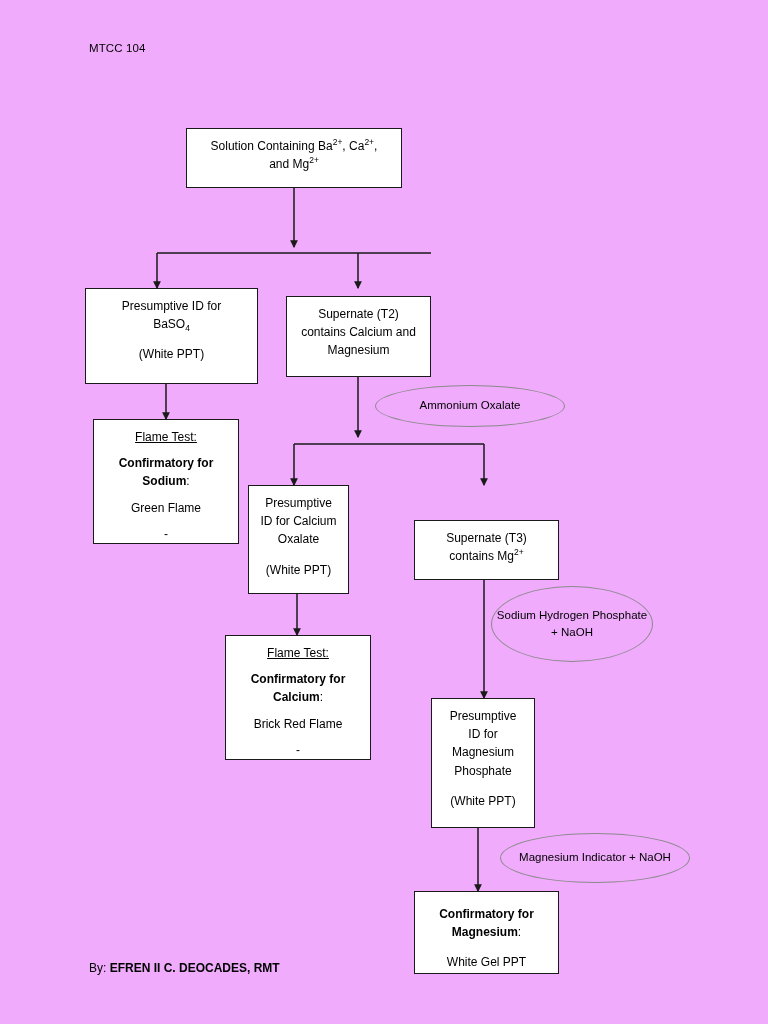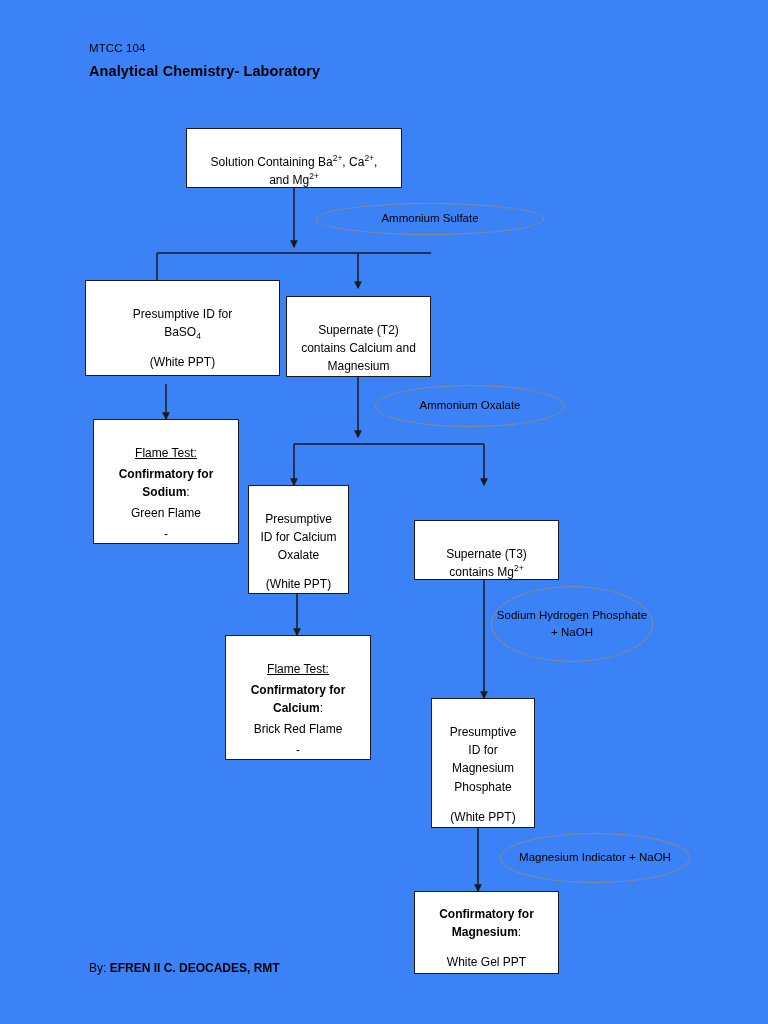--- a/index.html
+++ b/index.html
@@ -9,21 +9,21 @@
     background: #ffffff;
   }
   body {
     font-family: "Liberation Sans", sans-serif;
     color: #000000;
   }
   #page {
     position: relative;
     width: 768px;
     height: 1024px;
-    background: #3b82f6;
+    background: #f0abfc;
     overflow: hidden;
   }
 
   
   .hdr-course {
     position: absolute;
     left: 89px;
     top: 42px;
     font-size: 11.5px;
     letter-spacing: 0.1px;
@@ -71,21 +71,21 @@
     box-sizing: border-box;
     border: 1.3px solid #1a1a1a;
     background: #ffffff;
     display: flex;
     flex-direction: column;
     align-items: center;
     justify-content: flex-start;
     text-align: center;
     font-size: 12px;
     line-height: 1.52;
-    padding-top: 24px;
+    padding-top: 8px;
   }
   .node .line { display: block; width: 100%; }
   .node .gap { height: 12px; }
   .node .bold { font-weight: bold; }
   .node .uline { text-decoration: underline; }
   .node sub, .node sup {
     font-size: 8.5px;
     line-height: 0;
   }
 
@@ -103,21 +103,20 @@
     font-size: 11.5px;
     line-height: 1.5;
   }
 </style>
 </head>
 <body>
 
 <div id="page">
 
   <div class="hdr-course">MTCC 104</div>
-  <div class="hdr-title">Analytical Chemistry- Laboratory</div>
 
   <svg id="connectors" viewBox="0 0 768 1024" xmlns="http://www.w3.org/2000/svg">
     <defs>
       <marker id="arrow" viewBox="0 0 10 10" refX="8.5" refY="5" markerWidth="5.2" markerHeight="5.2" orient="auto-start-reverse">
         <path d="M 0 0 L 10 5 L 0 10 z" fill="#1a1a1a"></path>
       </marker>
     </defs>
 
     <g stroke="#1a1a1a" stroke-width="1.5" fill="none">
 
@@ -142,21 +141,21 @@
 
       <path d="M 478 828 L 478 891" marker-end="url(#arrow)"></path>
     </g>
   </svg>
 
   <div class="node" style="left:186px; top:128px; width:216px; height:60px;">
     <span class="line"><span>Solution Containing Ba</span><sup>2+</sup><span>, Ca</span><sup>2+</sup><span>,</span></span>
     <span class="line"><span>and Mg</span><sup>2+</sup></span>
   </div>
 
-  <div class="node" style="left:85px; top:280px; width:195px; height:96px;text-align:center;">
+  <div class="node" style="left:85px; top:288px; width:173px; height:96px;text-align:center;">
     <span class="line">Presumptive ID for</span>
     <span class="line"><span>BaSO</span><sub>4</sub></span>
     <span class="gap"></span>
     <span class="line">(White PPT)</span>
   </div>
 
   <div class="node" style="left:286px; top:296px; width:145px; height:81px;">
     <span class="line">Supernate (T2)</span>
     <span class="line">contains Calcium and</span>
     <span class="line">Magnesium</span>
@@ -206,23 +205,20 @@
     <span class="line">(White PPT)</span>
   </div>
 
   <div class="node" style="left:414px; top:891px; width:145px; height:83px; padding-top:13px;">
     <span class="line bold">Confirmatory for</span>
     <span class="line"><span class="bold">Magnesium</span><span>:</span></span>
     <span class="gap"></span>
     <span class="line">White Gel PPT</span>
   </div>
 
-  <div class="reagent" style="left:316px; top:203px; width:228px; height:32px;">
-    <span>Ammonium Sulfate</span>
-  </div>
 
   <div class="reagent" style="left:375px; top:385px; width:190px; height:42px;">
     <span>Ammonium Oxalate</span>
   </div>
 
   <div class="reagent" style="left:491px; top:586px; width:162px; height:76px;">
     <span>
       <span class="line">Sodium Hydrogen</span>
       <span class="line">Phosphate +</span>
       <span class="line">NaOH</span>

